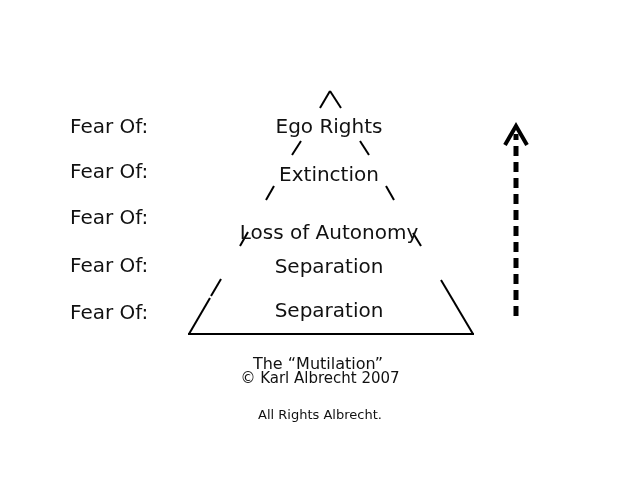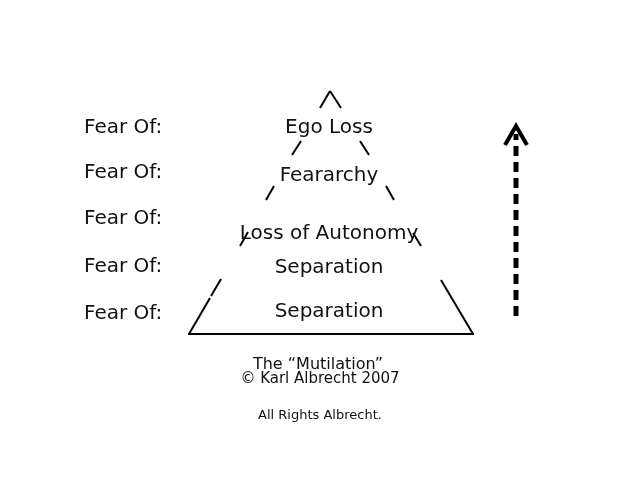--- a/index.html
+++ b/index.html
@@ -1,18 +1,18 @@
 <!DOCTYPE html>
 <html><head>
 <meta charset="utf-8">
 <style>
   html, body { margin: 0; padding: 0; background: #ffffff; }
   body { width: 639px; height: 479px; position: relative; overflow: hidden;
          font-family: "DejaVu Sans", sans-serif; color: #111; }
-  .lbl { position: absolute; font-size: 20px; white-space: nowrap; line-height: 1; margin-left: 14px; }
+  .lbl { position: absolute; font-size: 20px; white-space: nowrap; line-height: 1; }
   .left { left: 70px; }
   .level { position: absolute; font-size: 20px; white-space: nowrap; line-height: 1;
            transform: translateX(-50%); }
   svg.pyr { position: absolute; left: 0; top: 0; }
   .caption { position: absolute; transform: translateX(-50%); white-space: nowrap; line-height: 1; }
 </style>
 </head>
 <body>
 
 <div class="lbl left" style="top:116px">Fear Of:</div>
@@ -40,21 +40,21 @@
 
     <line x1="188" y1="334" x2="474" y2="334"></line>
   </g>
 
   <g>
     <line x1="516" y1="316" x2="516" y2="134" stroke="#000" stroke-width="5" stroke-dasharray="10,6"></line>
     <polyline points="505,145 516,126 527,145" stroke="#000" stroke-width="4" fill="none" stroke-linejoin="miter"></polyline>
   </g>
 </svg>
 
-<div class="level" style="left:329px; top:116px">Ego Loss</div>
-<div class="level" style="left:329px; top:164px">Feararchy</div>
+<div class="level" style="left:329px; top:116px">Ego Rights</div>
+<div class="level" style="left:329px; top:164px">Extinction</div>
 <div class="level" style="left:329px; top:222px">Loss of Autonomy</div>
 <div class="level" style="left:329px; top:256px">Separation</div>
 <div class="level" style="left:329px; top:300px">Separation</div>
 
 <div class="caption" style="left:318px; top:356px; font-size:16px">The “Mutilation”</div>
 <div class="caption" style="left:320px; top:371px; font-size:15px">© Karl Albrecht 2007</div>
 <div class="caption" style="left:320px; top:408px; font-size:13px">All Rights Albrecht.</div>
 
 </body></html>

